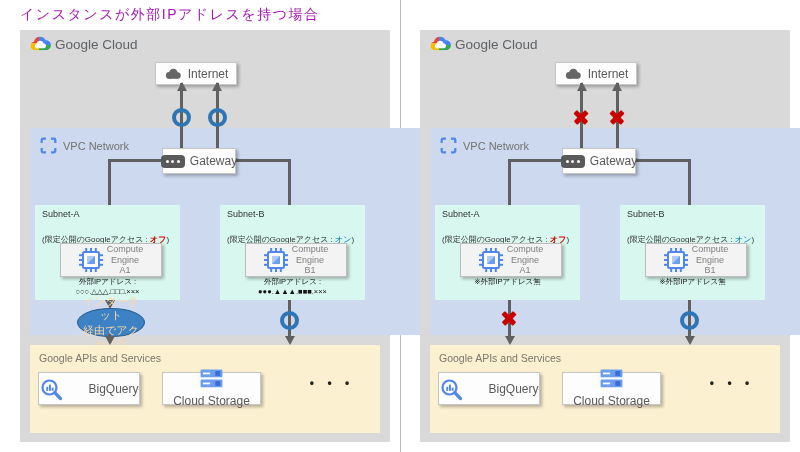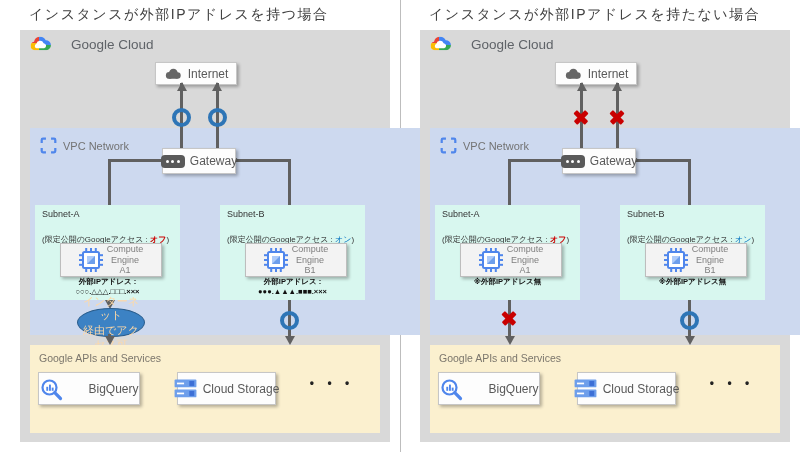--- a/index.html
+++ b/index.html
@@ -1,21 +1,21 @@
 <!DOCTYPE html>
 <html><head>
 <meta charset="utf-8">
 <style>
   html,body{margin:0;padding:0;background:#fff;}
   .stage{position:relative;width:800px;height:452px;background:#ffffff;overflow:hidden;
          font-family:"Liberation Sans","DejaVu Sans",sans-serif;}
-  .ptitle{position:absolute;top:6px;font-size:14px;color:#404040;letter-spacing:1.5px;white-space:nowrap;margin-left:9px;}
+  .ptitle{position:absolute;top:6px;font-size:14px;color:#a21caf;letter-spacing:1.5px;white-space:nowrap;}
   .divider{position:absolute;left:400px;top:0;width:1px;height:452px;background:#bdbdbd;}
   .panel{position:absolute;top:30px;width:370px;height:412px;background:#d9d9d9;}
-  .brand{position:absolute;left:8px;top:5px;display:flex;align-items:center;gap:19px;}
+  .brand{position:absolute;left:8px;top:5px;display:flex;align-items:center;gap:3px;}
   .brand-text{font-size:13.5px;color:#5f6368;}
   .box{position:absolute;background:#fdfdfd;border:1px solid #c6c6c6;
        box-shadow:2px 2px 3px rgba(0,0,0,.28);display:flex;align-items:center;justify-content:center;}
   .internet-box{left:135px;top:32px;width:80px;height:21px;gap:6px;}
   .small-label{font-size:12px;color:#595959;white-space:nowrap;}
   .vpc{position:absolute;left:10px;top:98px;width:402px;height:207px;background:#cdd9ef;}
   .vpc-label{position:absolute;left:10px;top:9px;display:flex;align-items:center;gap:6px;
              font-size:11px;color:#737373;}
   .gw{left:142px;top:118px;width:72px;height:24px;gap:5px;}
   .gw-pill{width:24px;height:13px;background:#595959;border-radius:4px;
@@ -35,41 +35,40 @@
   .subnet{position:absolute;top:175px;width:145px;height:95px;background:#d8f7ef;}
   .sname{position:absolute;left:7px;top:4px;font-size:9px;color:#333;}
   .saccess{position:absolute;left:7px;top:29px;font-size:8px;color:#333;white-space:nowrap;}
   .st-off{color:#cc0000;font-weight:bold;}
   .st-on{color:#0070c0;font-weight:normal;}
   .vm{position:absolute;left:25px;top:38px;width:100px;height:32px;background:#f3f3f3;
       border:1px solid #bdbdbd;box-shadow:2px 2px 3px rgba(0,0,0,.28);
       display:flex;align-items:center;justify-content:center;gap:4px;}
   .vm-label{font-size:9px;color:#7f7f7f;white-space:pre-line;text-align:center;line-height:1.15;}
   .iptext{position:absolute;left:0;top:72px;width:100%;text-align:center;font-size:7.5px;
-          color:#111;font-weight:bold;line-height:1.3;}
+          color:#111;font-weight:normal;line-height:1.3;}
   .oval{position:absolute;left:57px;top:278px;width:66px;height:27px;background:#3c82c4;
         border:1px solid #2a5d8c;border-radius:50%;display:flex;align-items:center;justify-content:center;
         text-align:center;font-size:11px;line-height:1.3;color:#ffd9a6;white-space:pre-line;}
   .apis{position:absolute;left:10px;top:315px;width:350px;height:88px;background:#fbf0cf;}
   .apis-label{position:absolute;left:9px;top:7px;font-size:10.5px;color:#7b766c;}
   .svc{position:absolute;top:27px;height:31px;background:#fdfdfd;border:1px solid #c6c6c6;
        box-shadow:2px 2px 3px rgba(0,0,0,.28);display:flex;align-items:center;justify-content:center;gap:6px;}
   .svc-bq{left:8px;width:100px;gap:25px;}
-  .svc-cs{left:147px;width:97px;}
+  .svc-cs{left:132px;width:97px;flex-direction:column;}
   .dots{position:absolute;left:262px;top:31px;width:80px;text-align:center;font-size:12px;
         font-weight:bold;color:#222;letter-spacing:5px;}
   svg{display:block;flex:0 0 auto;}
 </style>
 </head>
 <body>
 
 <div class="stage">
 
   <div class="ptitle" style="left:20px">インスタンスが外部IPアドレスを持つ場合</div>
-  <div class="ptitle" style="left:420px">インスタンスが外部IPアドレスを持たない場合</div>
   <div class="divider"></div>
 
   <div class="panel" style="left:20px">
     <div class="brand">
       <svg width="24" height="19" viewBox="0 0 48 40">
         <defs>
             <clipPath id="gc1">
               <path d="M13,32 A9,9 0 0 1 11.5,14.2 A13,13 0 0 1 36,11 A10,10 0 0 1 37,32 Z"></path>
             </clipPath>
           </defs>

